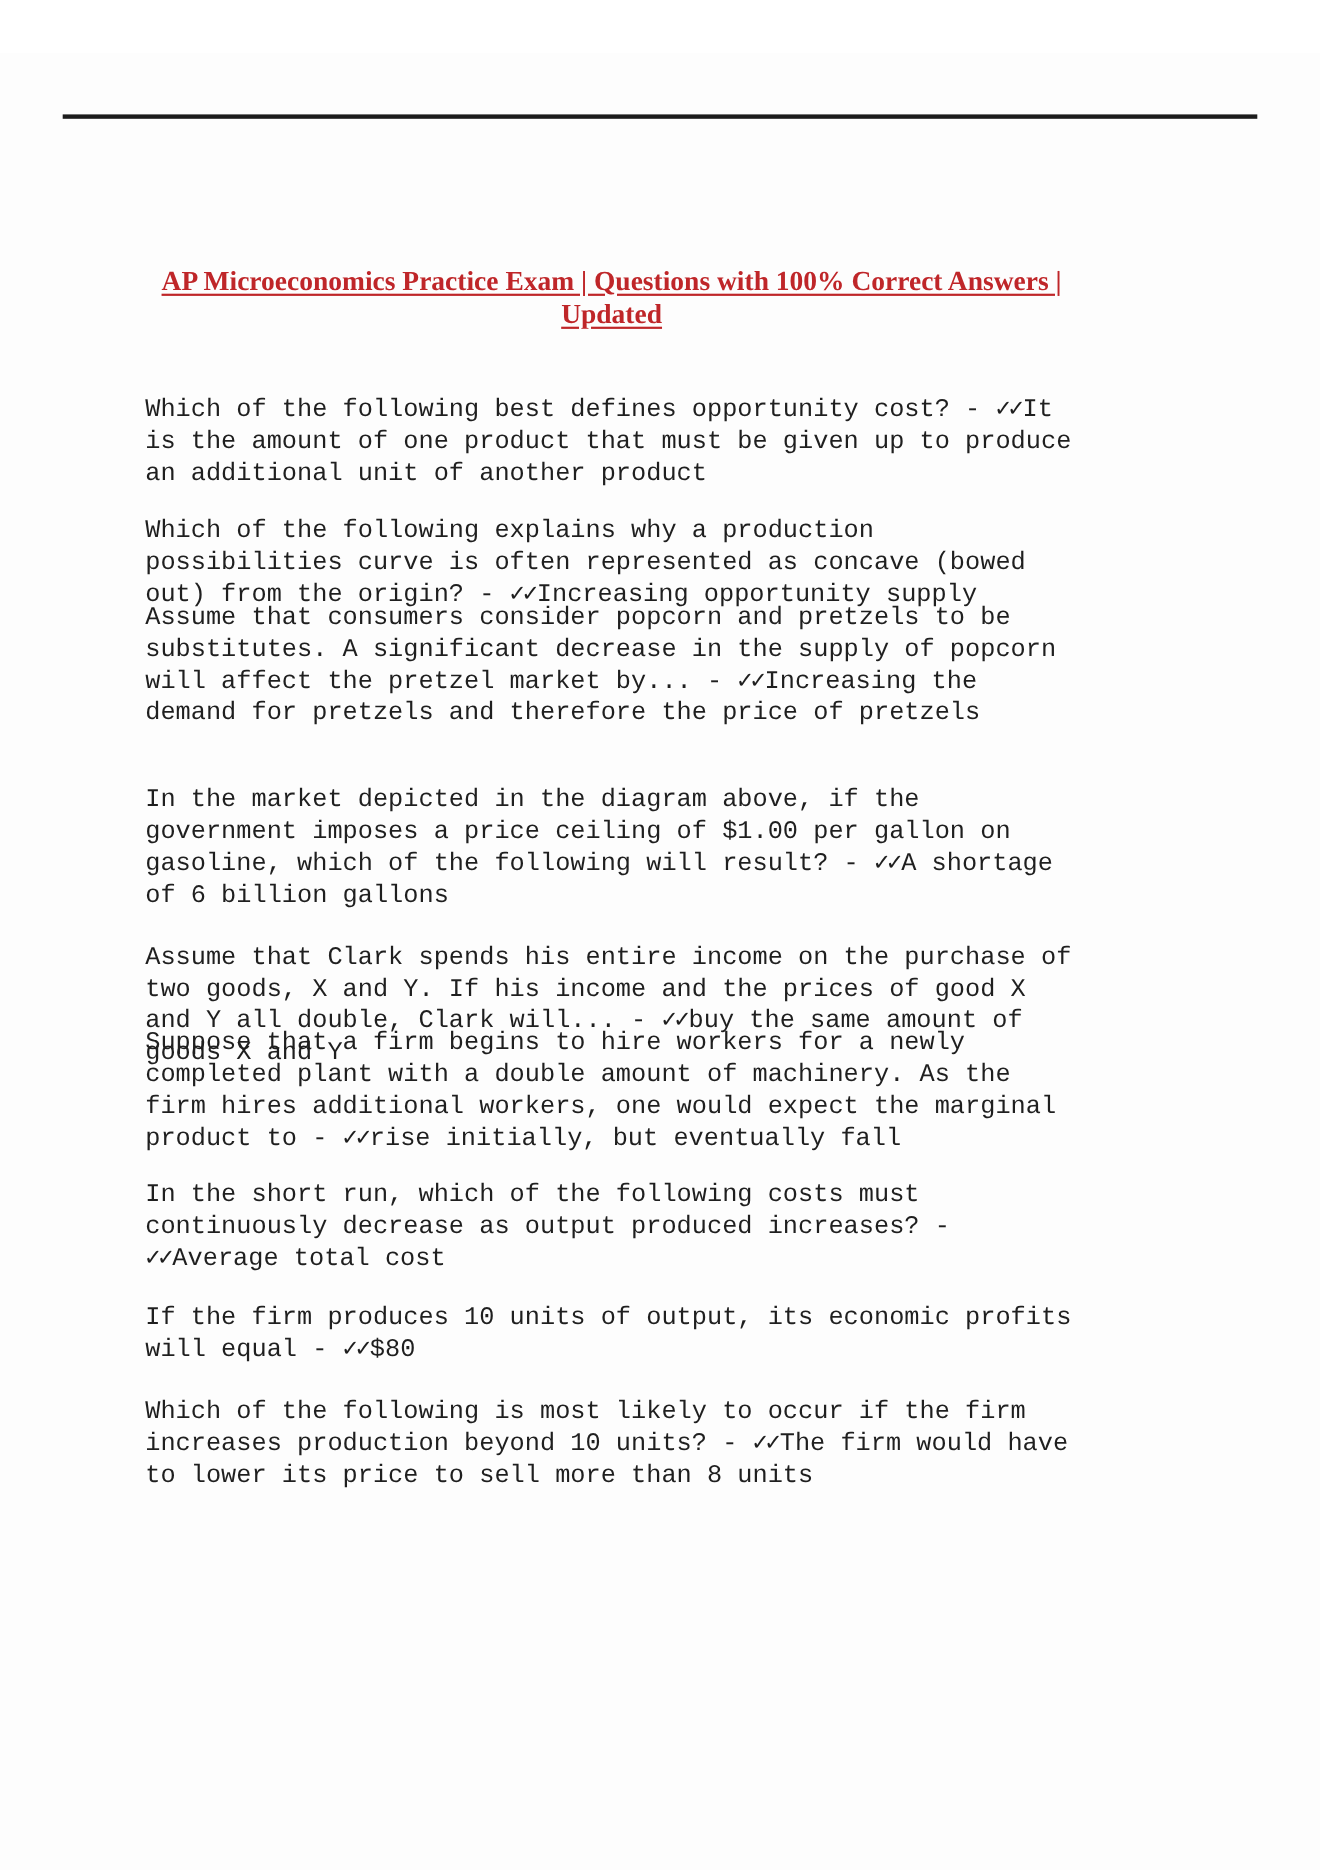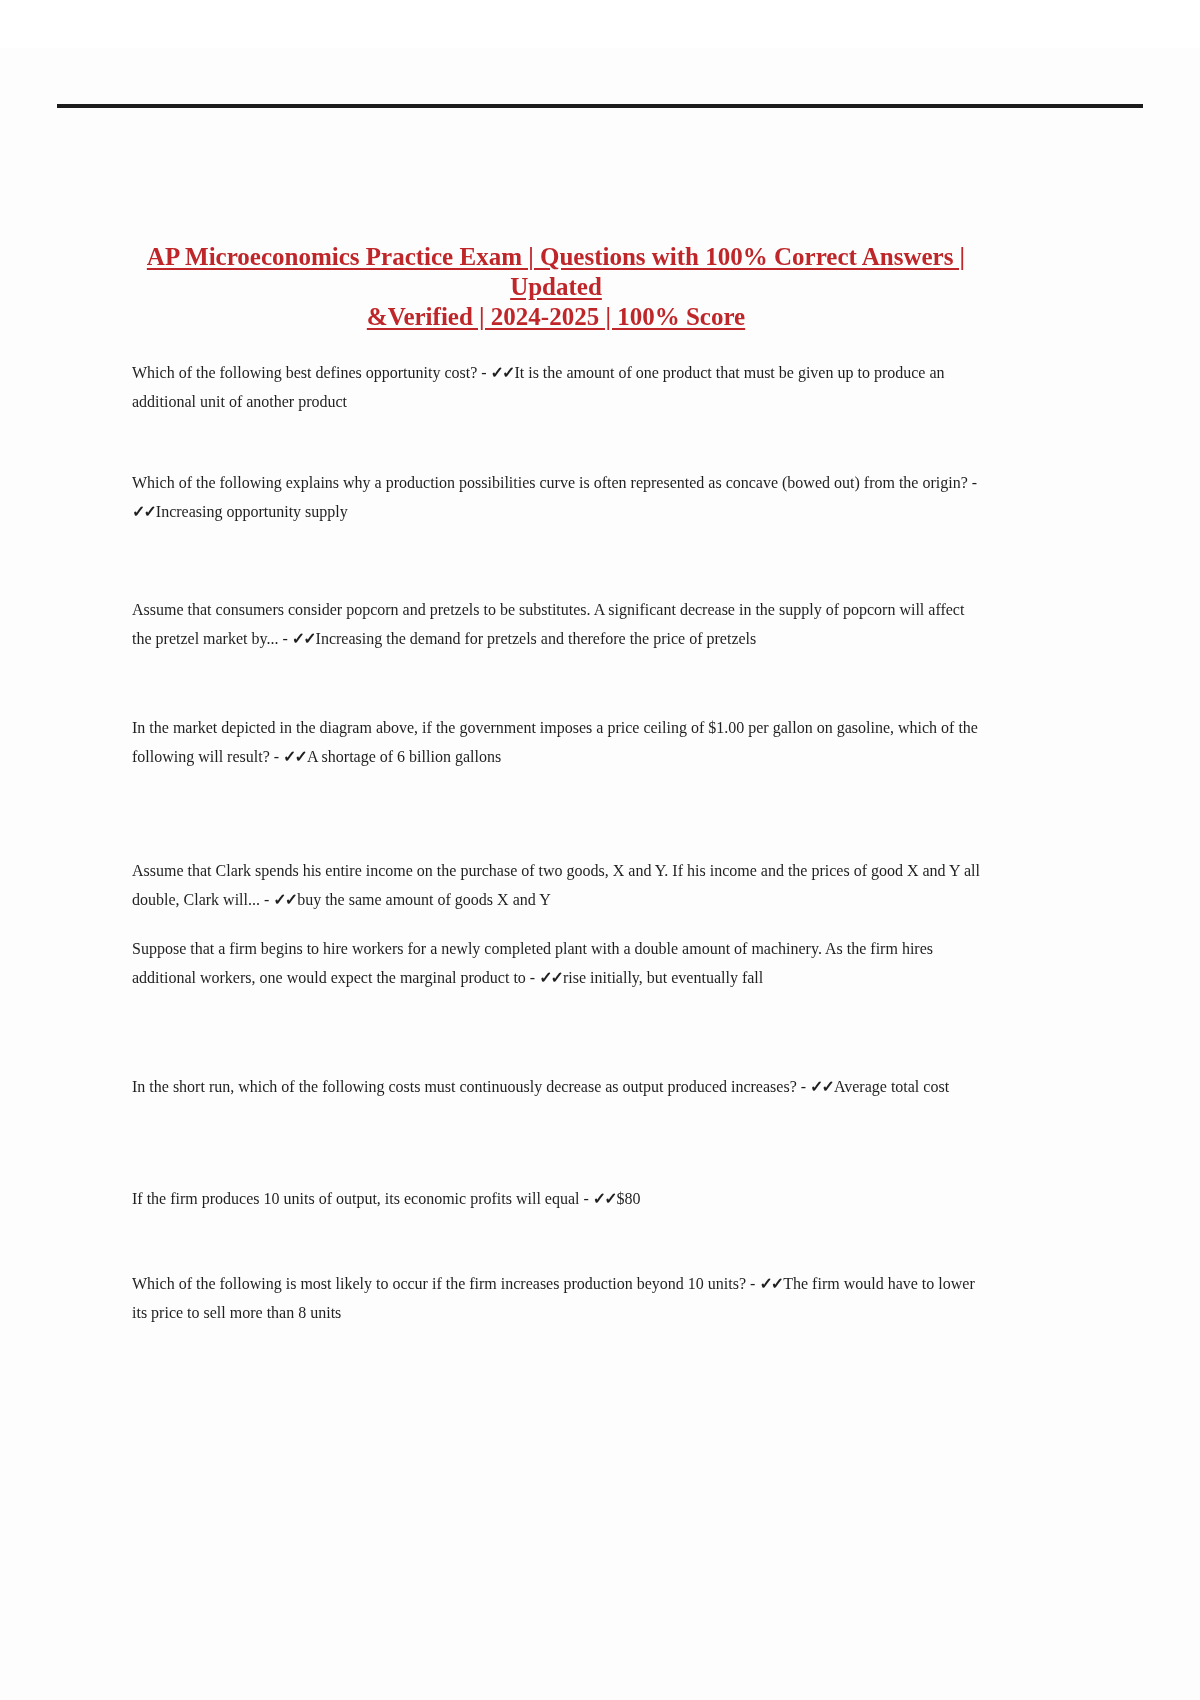--- a/index.html
+++ b/index.html
@@ -38,55 +38,54 @@
   }
   .doc-title .title-line {
     text-decoration: underline;
     text-underline-offset: 3px;
   }
   .qa {
     position: absolute;
     left: 132px;
     width: 852px;
     margin: 0;
-    font-family: Liberation Serif, serif;
-    font-size: 16px;
+    font-family: Liberation Mono, monospace;
+    font-size: 23px;
     line-height: 29px;
     color: #1f1f1f;
   }
   .qa span { white-space: pre-wrap; }
   .marks {
     font-weight: 700;
     letter-spacing: -2px;
     padding-right: 1px;
   }
 </style>
 </head>
 <body>
 
 <div class="page">
 
   <div class="rule rule-top"></div>
 
   <div class="doc-title">
     <div class="title-line">AP Microeconomics Practice Exam | Questions with 100% Correct Answers | Updated</div>
-    <div class="title-line">&amp;Verified | 2024-2025 | 100% Score</div>
   </div>
 
   <div>
 
     <p class="qa" style="top:310px">
       <span>Which of the following best defines opportunity cost?</span><span> - </span><span class="marks">✓✓</span><span>It is the amount of one product that must be given up to produce an additional unit of another product</span>
     </p>
 
     <p class="qa" style="top:420px">
       <span>Which of the following explains why a production possibilities curve is often represented as concave (bowed out) from the origin?</span><span> - </span><span class="marks">✓✓</span><span>Increasing opportunity supply</span>
     </p>
 
-    <p class="qa" style="top:547px">
+    <p class="qa" style="top:499px">
       <span>Assume that consumers consider popcorn and pretzels to be substitutes. A significant decrease in the supply of popcorn will affect the pretzel market by...</span><span> - </span><span class="marks">✓✓</span><span>Increasing the demand for pretzels and therefore the price of pretzels</span>
     </p>
 
     <p class="qa" style="top:665px">
       <span>In the market depicted in the diagram above, if the government imposes a price ceiling of $1.00 per gallon on gasoline, which of the following will result?</span><span> - </span><span class="marks">✓✓</span><span>A shortage of 6 billion gallons</span>
     </p>
 
     <p class="qa" style="top:808px">
       <span>Assume that Clark spends his entire income on the purchase of two goods, X and Y. If his income and the prices of good X and Y all double, Clark will...</span><span> - </span><span class="marks">✓✓</span><span>buy the same amount of goods X and Y</span>
     </p>

